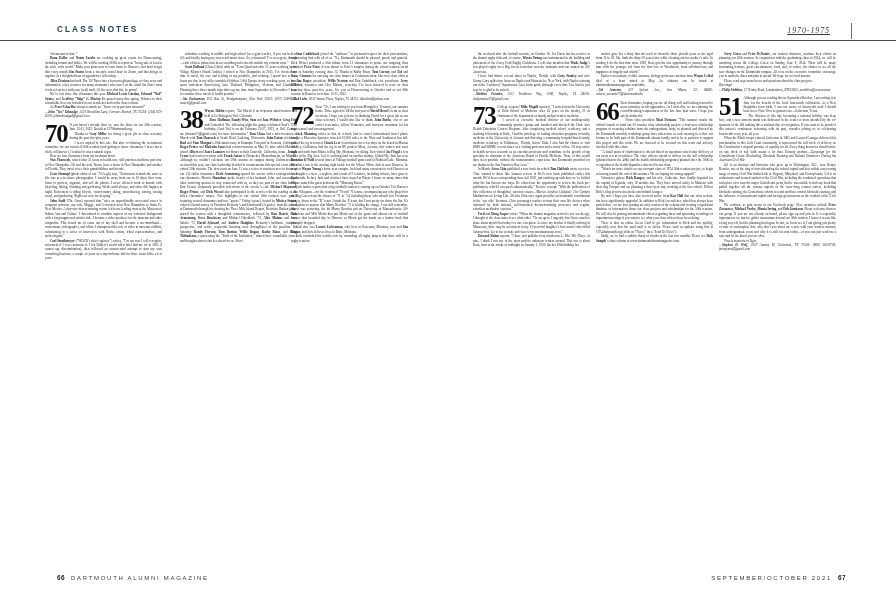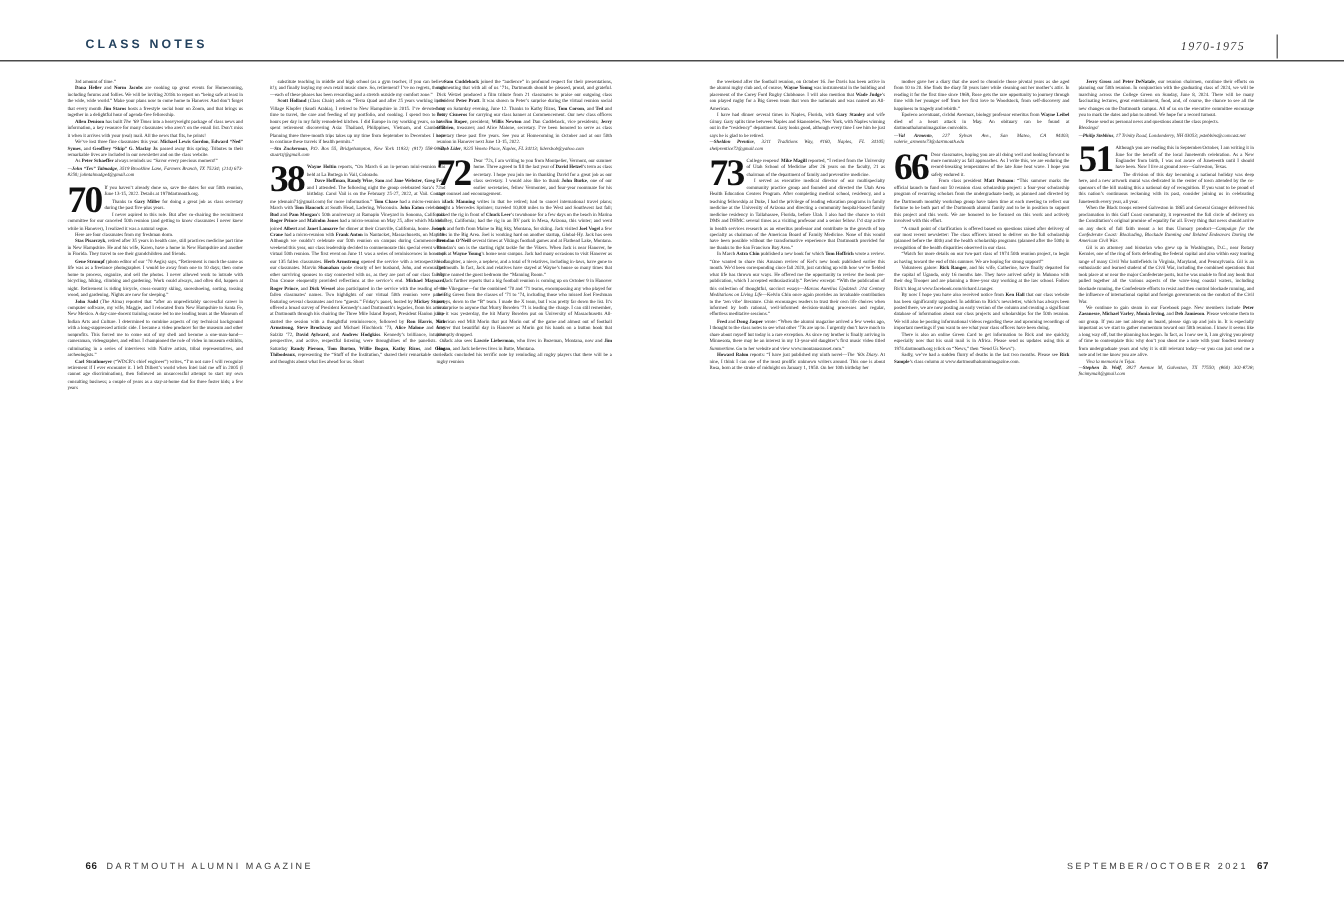--- a/index.html
+++ b/index.html
@@ -20,20 +20,21 @@
     position:absolute;left:57px;top:1px;
     font-family:"Liberation Sans", sans-serif;
     font-weight:bold;font-size:8.2px;letter-spacing:2.1px;
     color:#24425e;
   }
   .runhead .years{
     position:absolute;right:66px;top:2px;
     font-family:"Liberation Serif", serif;
     font-style:italic;font-size:8px;letter-spacing:.9px;
     color:#3a3a3a;
+    text-decoration:underline;
   }
   .runhead .vrule{
     position:absolute;right:44px;top:-1px;width:1px;height:16px;
     background:#6d6d6d;
   }
   .runhead .hrule{
     position:absolute;left:0;top:16px;width:896px;height:1px;
     background:#4a4a4a;
   }
 

